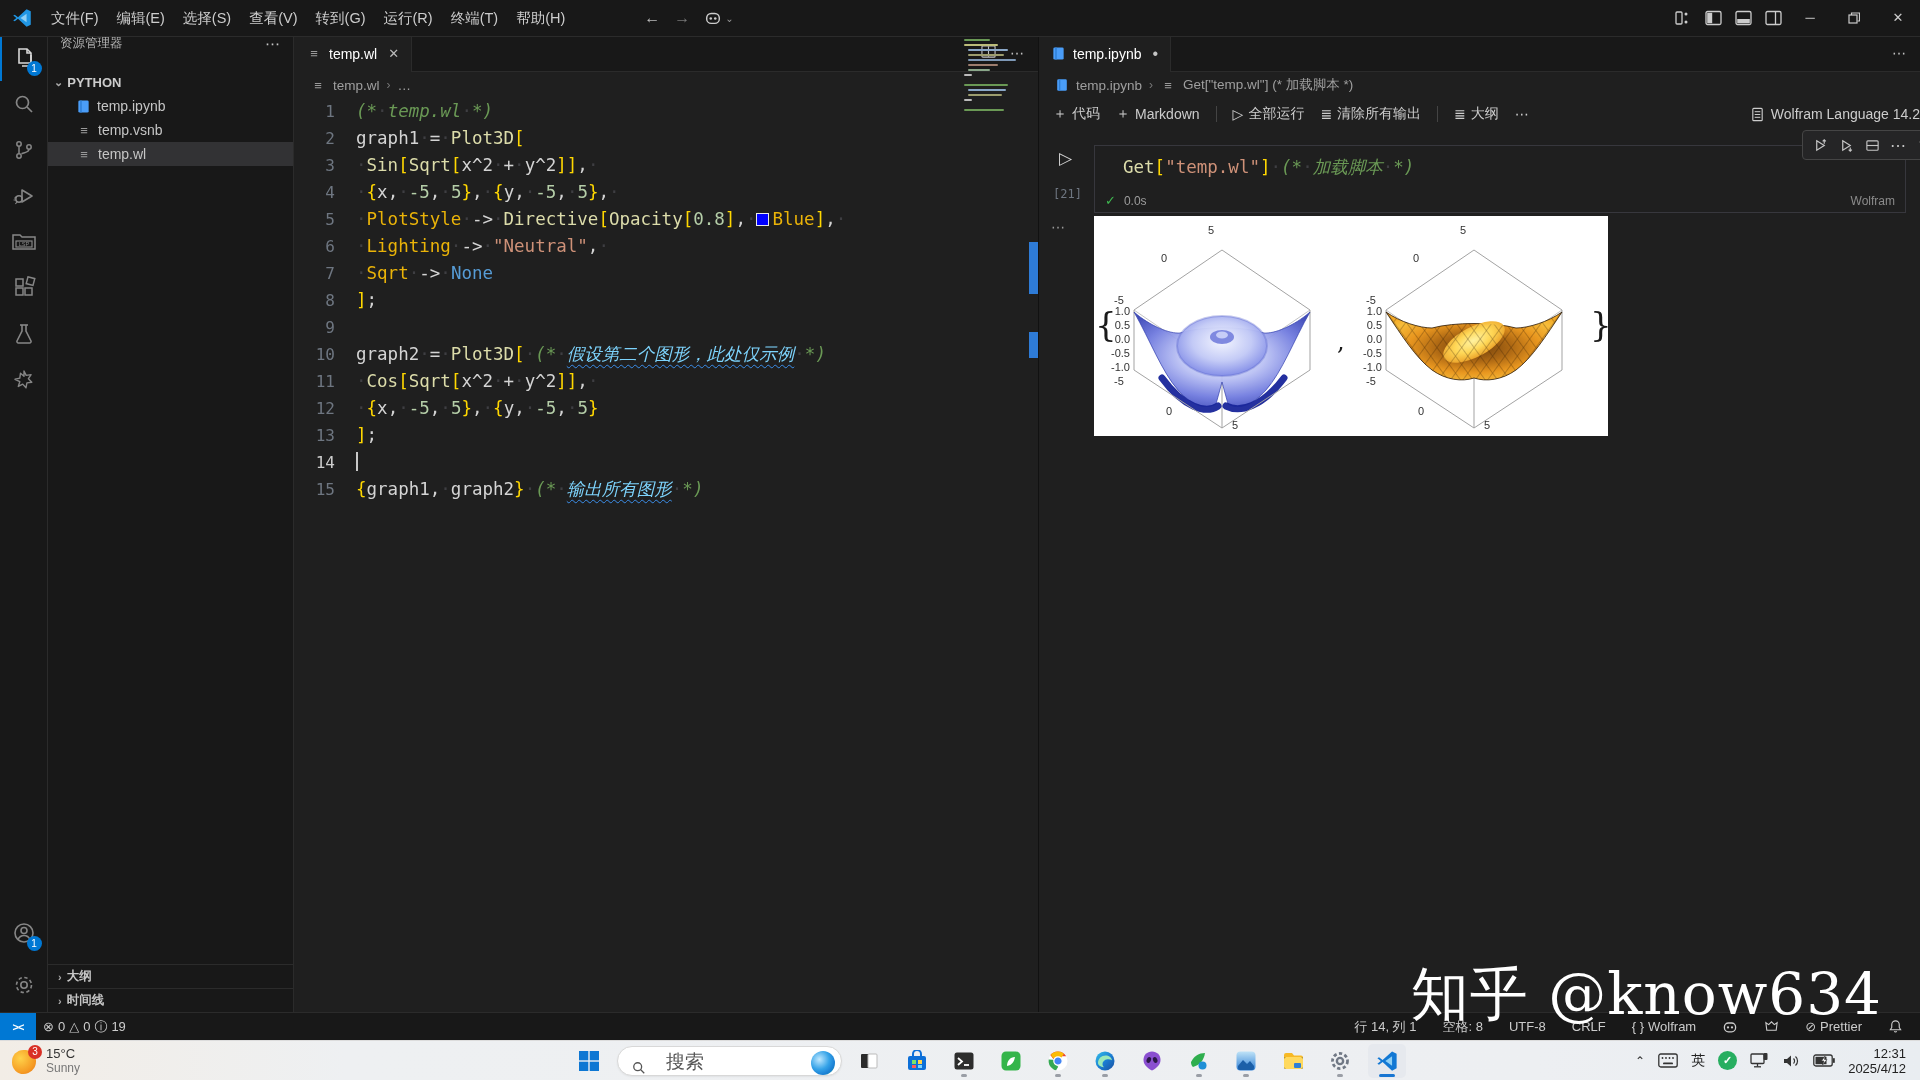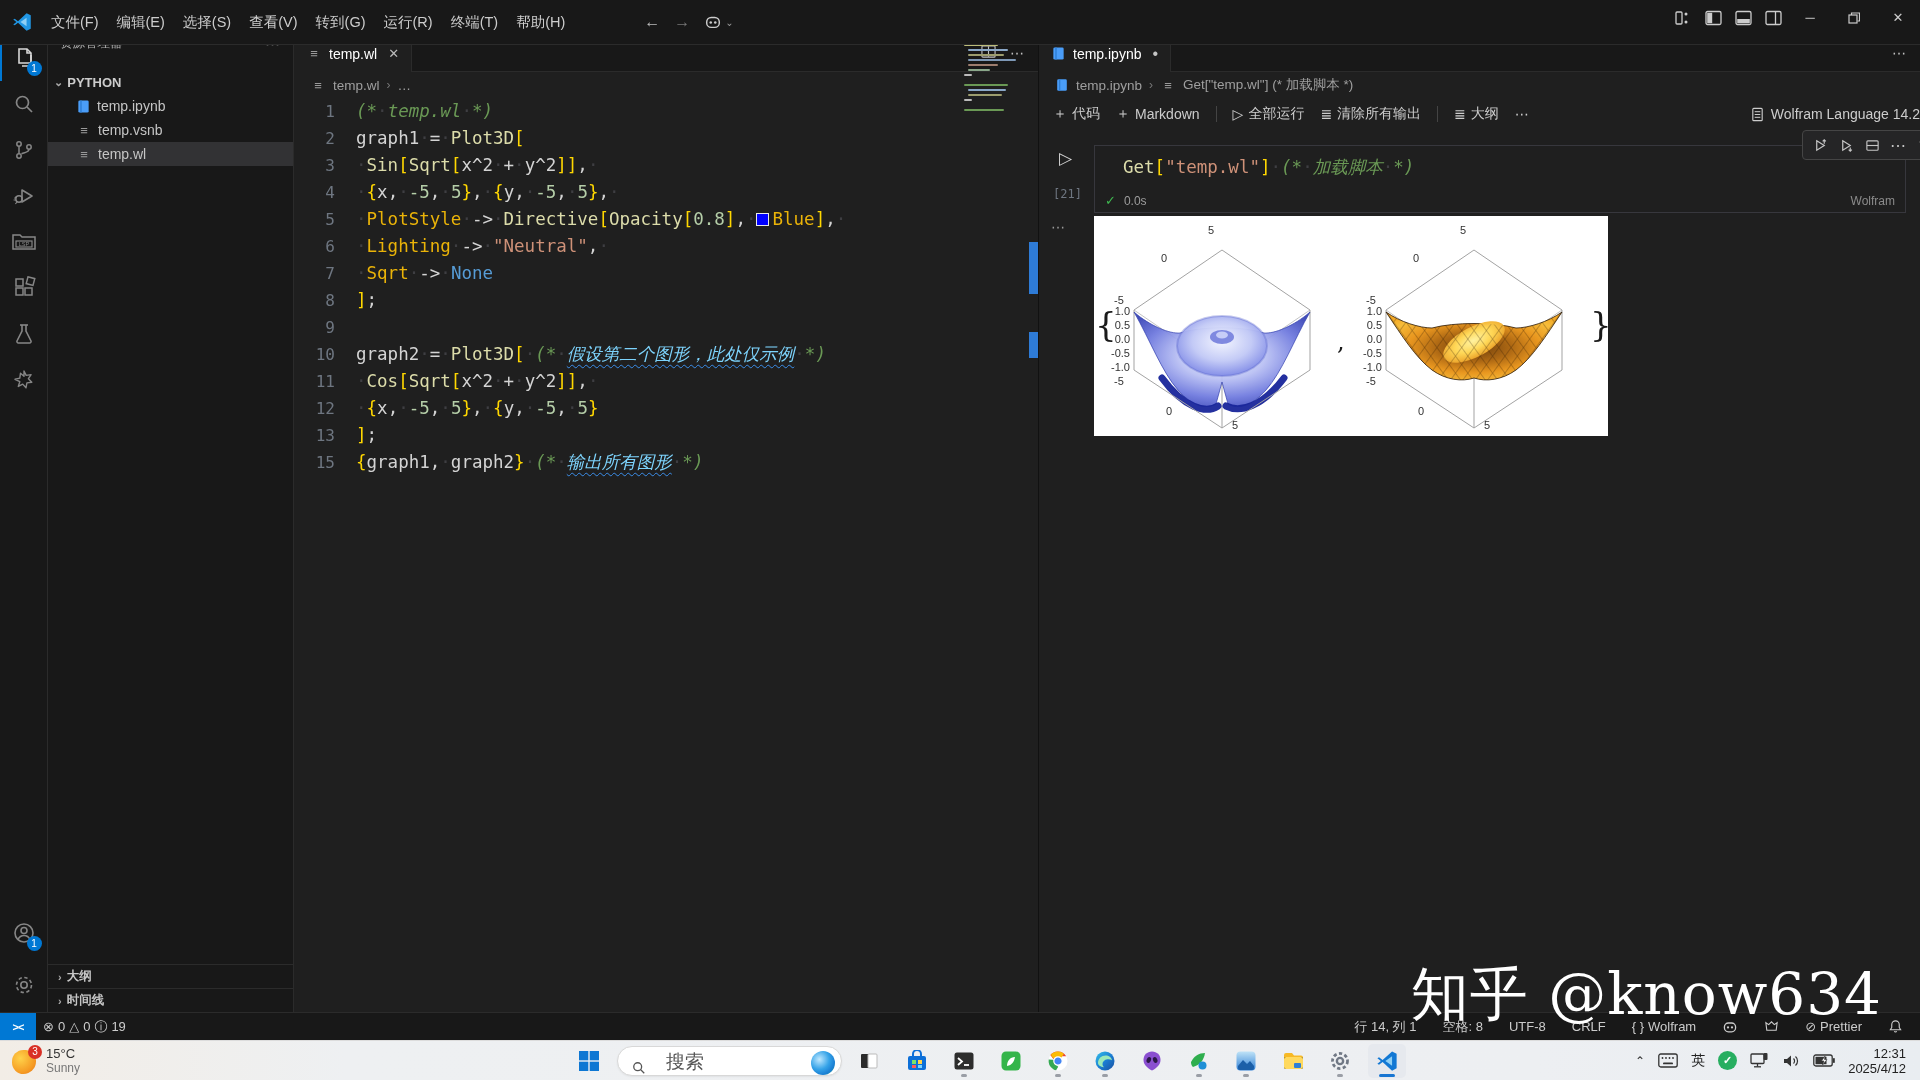--- a/index.html
+++ b/index.html
@@ -1,20 +1,20 @@
 <!DOCTYPE html>
 <html><head>
 <meta charset="utf-8">
 <style>
   *{margin:0;padding:0;box-sizing:border-box;}
   html,body{width:1920px;height:1080px;overflow:hidden;background:#1f1f1f;
     font-family:"Liberation Sans",sans-serif;-webkit-font-smoothing:antialiased;}
 
   
-  #titlebar{position:absolute;left:0;top:0;width:1920px;height:45px;background:#181818;
+  #titlebar{position:absolute;left:0;top:0;width:1920px;height:37px;background:#181818;
     border-bottom:1px solid #2b2b2b;display:flex;align-items:center;color:#cccccc;font-size:14.5px;z-index:30;}
   .vscode-logo{width:20px;height:20px;margin:0 10px 0 12px;}
   .menu-item{padding:0 9px;height:26px;line-height:26px;border-radius:5px;cursor:default;}
   #nav-arrows{display:flex;gap:14px;margin-left:70px;color:#bbb;font-size:16px;}
   #cmd-center{margin-left:18px;width:625px;height:24px;background:#1f1f1f;border:1px solid #454545;
     border-radius:6px;display:flex;align-items:center;justify-content:center;color:#9d9d9d;font-size:13px;gap:6px;}
   #copilot-btn{margin-left:14px;display:flex;align-items:center;gap:3px;color:#ccc;}
   #win-icons{position:absolute;right:0;top:0;height:35px;display:flex;align-items:center;}
   .layout-ic{width:30px;height:28px;display:flex;align-items:center;justify-content:center;}
   .winbtn{width:44px;height:35px;display:flex;align-items:center;justify-content:center;color:#ccc;font-size:13px;}
@@ -335,20 +335,21 @@
         <div class="code-line"><span class="ln">4</span><span><span class="tk-ws">·</span><span class="tk-b1">{</span><span class="tk-pl">x</span><span class="tk-pl">,</span><span class="tk-ws">·</span><span class="tk-nu">-5</span><span class="tk-pl">,</span><span class="tk-ws">·</span><span class="tk-nu">5</span><span class="tk-b1">}</span><span class="tk-pl">,</span><span class="tk-ws">·</span><span class="tk-b1">{</span><span class="tk-pl">y</span><span class="tk-pl">,</span><span class="tk-ws">·</span><span class="tk-nu">-5</span><span class="tk-pl">,</span><span class="tk-ws">·</span><span class="tk-nu">5</span><span class="tk-b1">}</span><span class="tk-pl">,</span><span class="tk-ws">·</span></span></div>
         <div class="code-line"><span class="ln">5</span><span><span class="tk-ws">·</span><span class="tk-vb">PlotStyle</span><span class="tk-ws">·</span><span class="tk-pl">-&gt;</span><span class="tk-ws">·</span><span class="tk-fn">Directive</span><span class="tk-b1">[</span><span class="tk-fn">Opacity</span><span class="tk-b1">[</span><span class="tk-nu">0.8</span><span class="tk-b1">]</span><span class="tk-pl">,</span><span class="tk-ws">·</span><span class="swatch"></span><span class="tk-vb">Blue</span><span class="tk-b1">]</span><span class="tk-pl">,</span><span class="tk-ws">·</span></span></div>
         <div class="code-line"><span class="ln">6</span><span><span class="tk-ws">·</span><span class="tk-vb">Lighting</span><span class="tk-ws">·</span><span class="tk-pl">-&gt;</span><span class="tk-ws">·</span><span class="tk-st">"Neutral"</span><span class="tk-pl">,</span><span class="tk-ws">·</span></span></div>
         <div class="code-line"><span class="ln">7</span><span><span class="tk-ws">·</span><span class="tk-vb">Sqrt</span><span class="tk-ws">·</span><span class="tk-pl">-&gt;</span><span class="tk-ws">·</span><span class="tk-kw">None</span></span></div>
         <div class="code-line"><span class="ln">8</span><span><span class="tk-b1">]</span><span class="tk-pl">;</span></span></div>
         <div class="code-line"><span class="ln">9</span><span></span></div>
         <div class="code-line"><span class="ln">10</span><span><span class="tk-pl">graph2</span><span class="tk-ws">·</span><span class="tk-pl">=</span><span class="tk-ws">·</span><span class="tk-fn">Plot3D</span><span class="tk-b1">[</span><span class="tk-ws">·</span><span class="tk-cm">(*</span><span class="tk-ws">·</span><span class="tk-cw">假设第二个图形，此处仅示例</span><span class="tk-ws">·</span><span class="tk-cm">*)</span></span></div>
         <div class="code-line"><span class="ln">11</span><span><span class="tk-ws">·</span><span class="tk-fn">Cos</span><span class="tk-b1">[</span><span class="tk-fn">Sqrt</span><span class="tk-b1">[</span><span class="tk-pl">x^2</span><span class="tk-ws">·</span><span class="tk-pl">+</span><span class="tk-ws">·</span><span class="tk-pl">y^2</span><span class="tk-b1">]]</span><span class="tk-pl">,</span><span class="tk-ws">·</span></span></div>
         <div class="code-line"><span class="ln">12</span><span><span class="tk-ws">·</span><span class="tk-b1">{</span><span class="tk-pl">x</span><span class="tk-pl">,</span><span class="tk-ws">·</span><span class="tk-nu">-5</span><span class="tk-pl">,</span><span class="tk-ws">·</span><span class="tk-nu">5</span><span class="tk-b1">}</span><span class="tk-pl">,</span><span class="tk-ws">·</span><span class="tk-b1">{</span><span class="tk-pl">y</span><span class="tk-pl">,</span><span class="tk-ws">·</span><span class="tk-nu">-5</span><span class="tk-pl">,</span><span class="tk-ws">·</span><span class="tk-nu">5</span><span class="tk-b1">}</span></span></div>
         <div class="code-line"><span class="ln">13</span><span><span class="tk-b1">]</span><span class="tk-pl">;</span></span></div>
+        <div class="code-line active"><span class="ln">14</span><span><span class="cursor"></span></span></div>
         <div class="code-line"><span class="ln">15</span><span><span class="tk-b1">{</span><span class="tk-pl">graph1</span><span class="tk-pl">,</span><span class="tk-ws">·</span><span class="tk-pl">graph2</span><span class="tk-b1">}</span><span class="tk-ws">·</span><span class="tk-cm">(*</span><span class="tk-ws">·</span><span class="tk-cw">输出所有图形</span><span class="tk-ws">·</span><span class="tk-cm">*)</span></span></div>
       </div>
   </div>
   <div id="minimap">
     <div class="mm-bar" style="left:2px;top:2px;width:26px;background:#6a9955;"></div>
     <div class="mm-bar" style="left:2px;top:7px;width:34px;background:#bdbd7a;"></div>
     <div class="mm-bar" style="left:6px;top:12px;width:40px;background:#8aa7c7;"></div>
     <div class="mm-bar" style="left:6px;top:17px;width:36px;background:#9d9d6e;"></div>
     <div class="mm-bar" style="left:6px;top:22px;width:48px;background:#7d97b5;"></div>
     <div class="mm-bar" style="left:6px;top:27px;width:30px;background:#9d7d6e;"></div>

